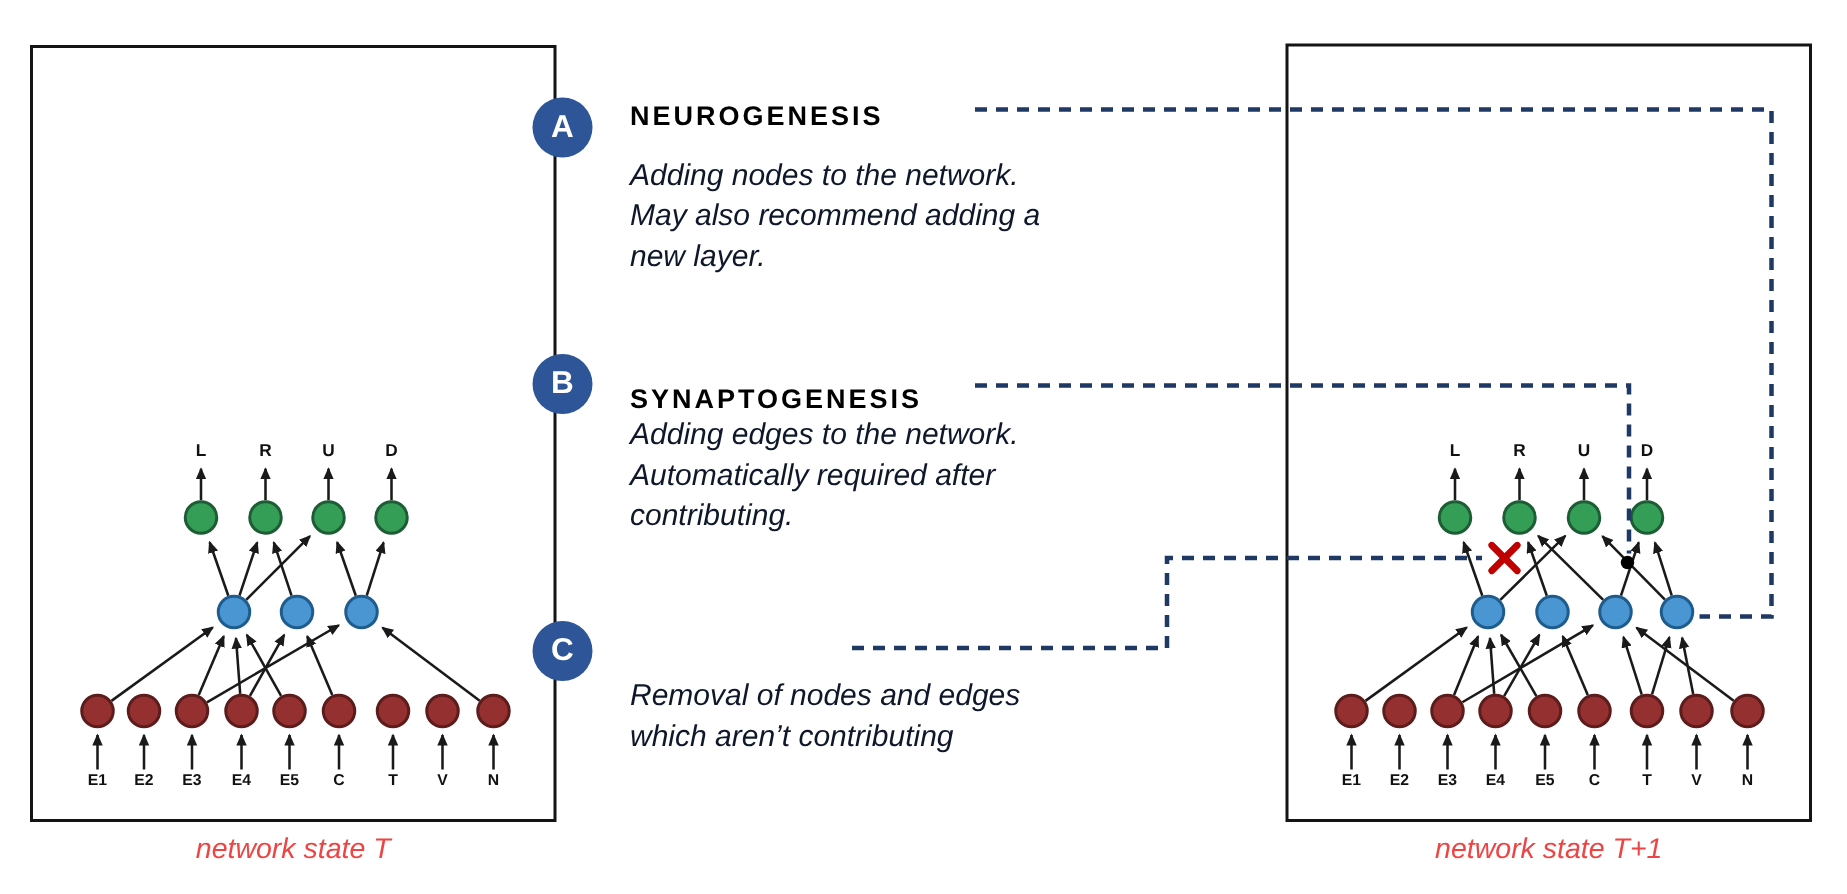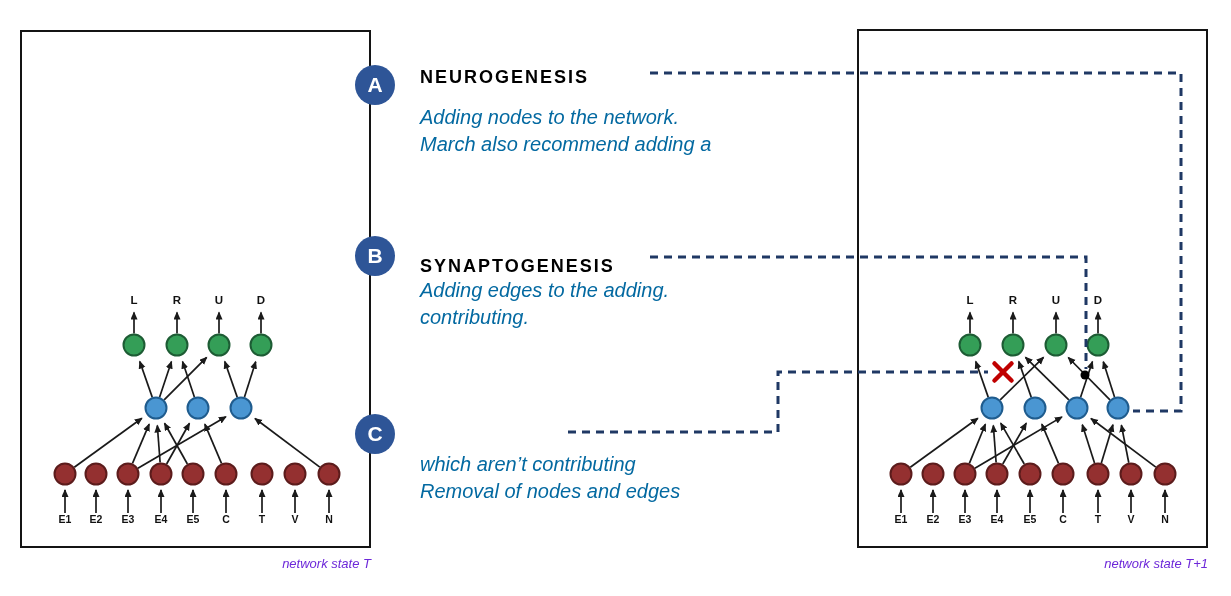--- a/index.html
+++ b/index.html
@@ -1,27 +1,27 @@
 <!DOCTYPE html>
 <html><head>
 <meta charset="utf-8">
 <style>
   html,body{margin:0;padding:0;background:#ffffff;}
   body{font-family:"Liberation Sans", sans-serif;}
   #stage{position:relative;width:1231px;height:596px;background:#ffffff;overflow:hidden;}
   .netbox{position:absolute;border:2px solid #141414;background:#ffffff;z-index:1;box-sizing:border-box;}
   #svg-layer{position:absolute;left:0;top:0;z-index:2;pointer-events:none;}
-  .caption{position:absolute;z-index:1;font-style:italic;font-size:13px;color:#6d28d9;text-align:right;}
+  .caption{position:absolute;z-index:1;font-style:italic;font-size:19px;color:#ef4444;text-align:center;}
   .badge{position:absolute;z-index:3;width:40px;height:40px;border-radius:50%;
          display:flex;align-items:center;justify-content:center;
          color:#ffffff;font-size:21px;font-weight:bold;}
   .legend-title{position:absolute;z-index:3;font-weight:bold;font-size:18px;color:#000000;
                 letter-spacing:2px;white-space:nowrap;}
   .legend-desc{position:absolute;z-index:3;font-style:italic;font-size:20px;line-height:27px;
-               color:#0369a1;white-space:nowrap;}
+               color:#0f172a;white-space:nowrap;}
 </style>
 </head>
 <body>
 
 <div id="stage" style="width: 1231px; height: 596px;">
 
   <div class="netbox" id="box-left" style="left: 20px; top: 30px; width: 351px; height: 518px; border-color: rgb(20, 20, 20);"></div>
   <div class="netbox" id="box-right" style="left: 857px; top: 29px; width: 351px; height: 519px; border-color: rgb(20, 20, 20);"></div>
 
   <svg id="svg-layer" width="1231" height="596" viewBox="0 0 1231 596">
@@ -154,36 +154,38 @@
       <line x1="994.5" y1="380.5" x2="1011.5" y2="363.5" stroke="#c00000" stroke-width="4.5" stroke-linecap="round"></line>
       <circle cx="1085" cy="375" r="4.5" fill="#000000"></circle>
     </svg>
 
   <div class="badge" id="badge-0" style="left: 355px; top: 65px; background: rgb(46, 85, 151);">
     <span>A</span>
   </div>
   <div class="legend-title" id="title-0" style="left: 420px; top: 67px;">NEUROGENESIS</div>
   <div class="legend-desc" id="desc-0" style="left: 420px; top: 104px;">
     <div>Adding nodes to the network.</div>
-    <div>March also recommend adding a</div>
+    <div>May also recommend adding a</div>
+    <div>new layer.</div>
   </div>
 
   <div class="badge" id="badge-1" style="left: 355px; top: 236px; background: rgb(46, 85, 151);">
     <span>B</span>
   </div>
   <div class="legend-title" id="title-1" style="left: 420px; top: 256px;">SYNAPTOGENESIS</div>
   <div class="legend-desc" id="desc-1" style="left: 420px; top: 277px;">
-    <div>Adding edges to the adding.</div>
+    <div>Adding edges to the network.</div>
+    <div>Automatically required after</div>
     <div>contributing.</div>
   </div>
 
   <div class="badge" id="badge-2" style="left: 355px; top: 414px; background: rgb(46, 85, 151);">
     <span>C</span>
   </div>
   <div class="legend-desc" id="desc-2" style="left: 420px; top: 451px;">
+    <div>Removal of nodes and edges</div>
     <div>which aren’t contributing</div>
-    <div>Removal of nodes and edges</div>
   </div>
 
   <div class="caption" id="caption-left" style="left: 20px; width: 351px; top: 556px;">network state T</div>
   <div class="caption" id="caption-right" style="left: 857px; width: 351px; top: 556px;">network state T+1</div>
 
 </div>
 
 </body></html>

